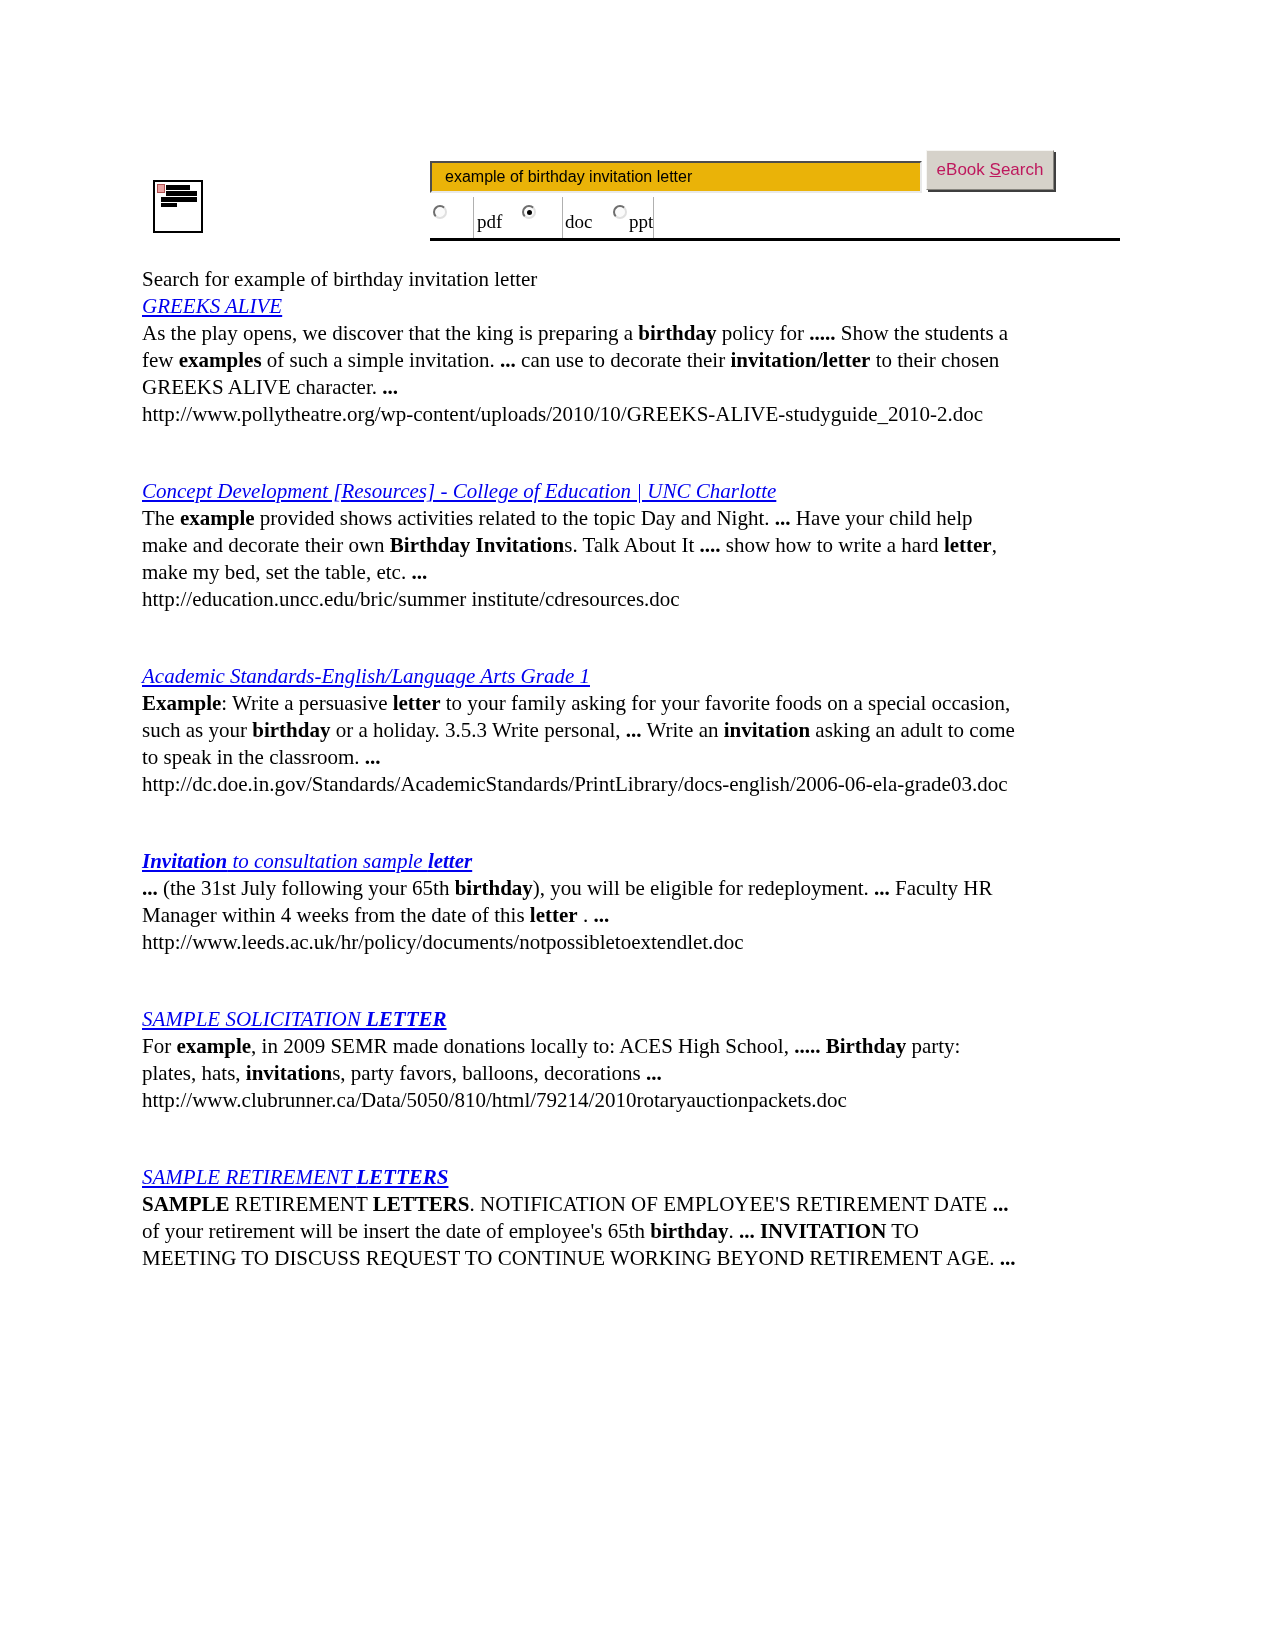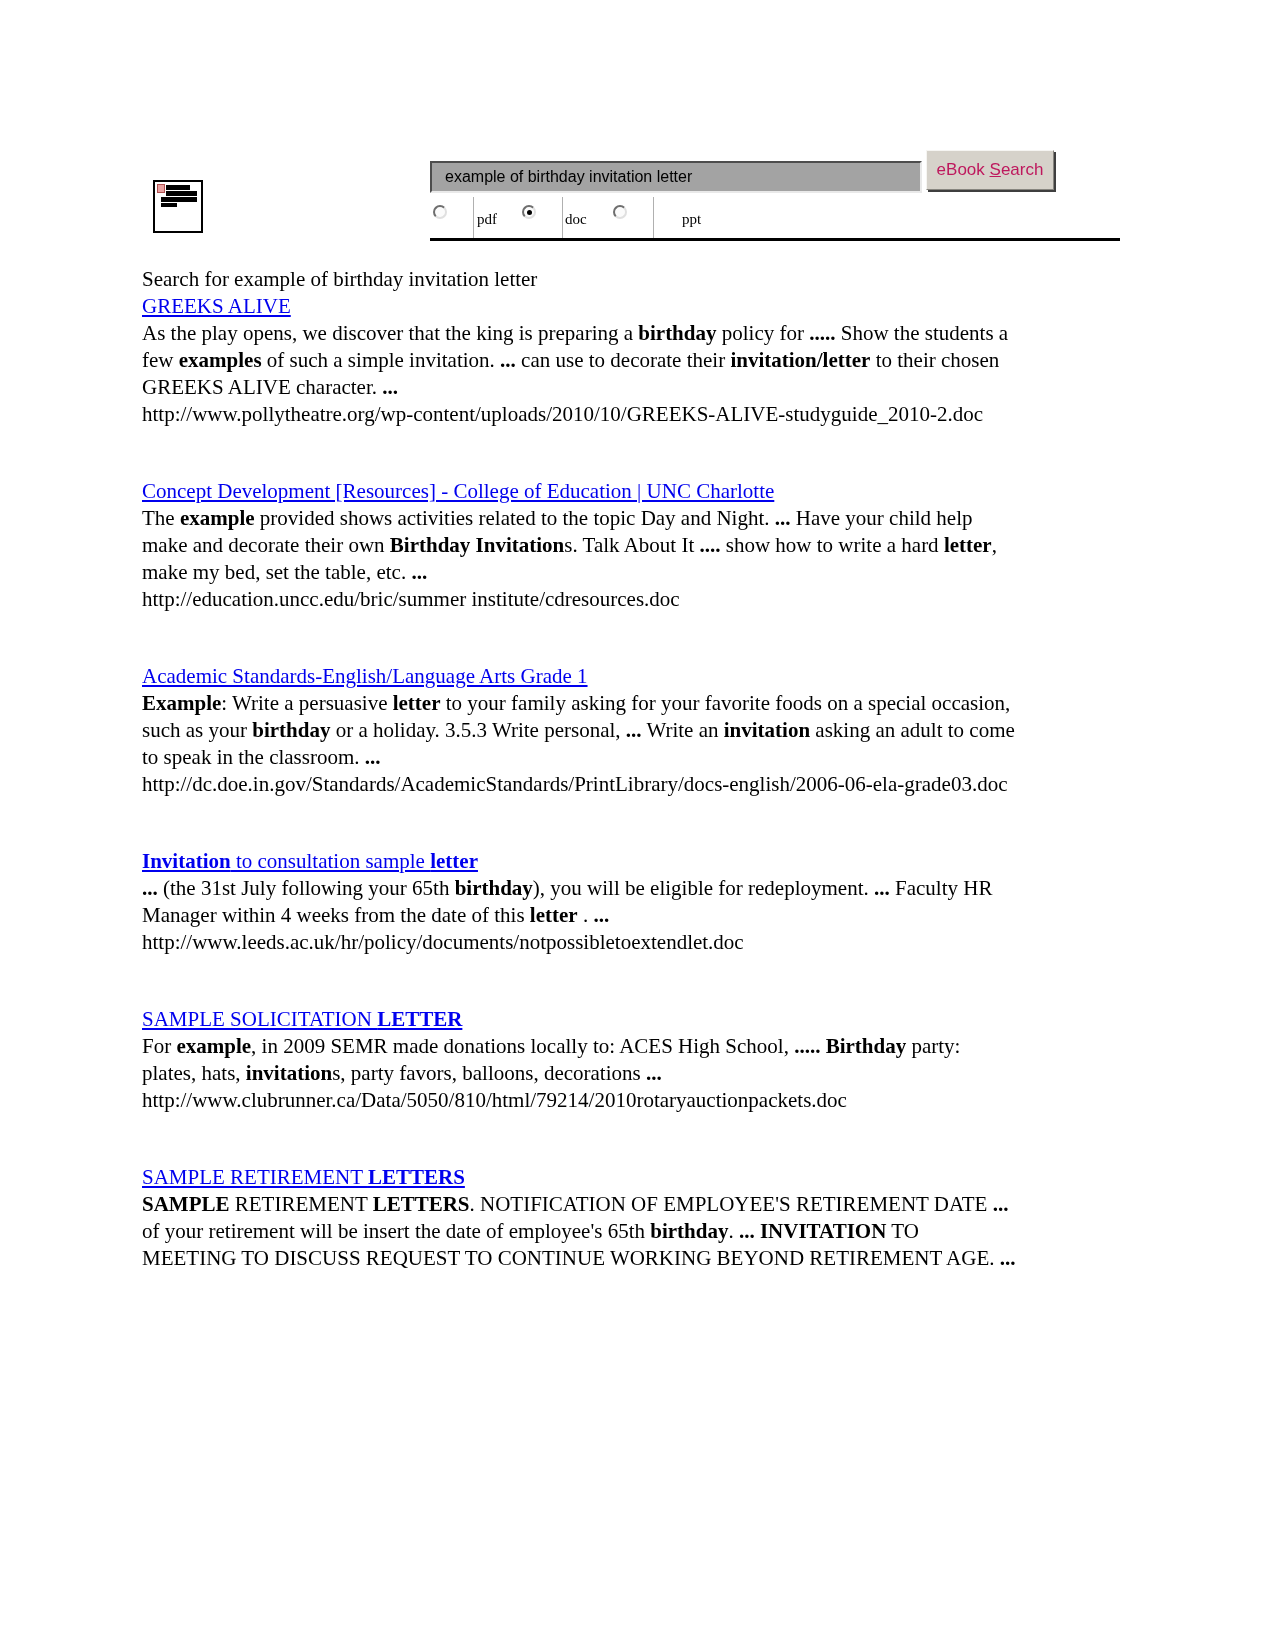--- a/index.html
+++ b/index.html
@@ -20,21 +20,21 @@
   .logo-bar { position:absolute; background:#000; }
   .logo-bar.b1 { left:11px; top:3px;  width:24px; height:5px; }
   .logo-bar.b2 { left:11px; top:9px;  width:31px; height:5px; }
   .logo-bar.b3 { left:6px;  top:15px; width:36px; height:5px; }
   .logo-bar.b4 { left:6px;  top:21px; width:16px; height:4px; }
 
   .search-input {
     position:absolute; left:430px; top:161px; width:492px; height:32px;
     box-sizing:border-box; border:2px solid; border-color:#4d4d4d #e9e9e9 #e9e9e9 #4d4d4d;
     padding:0 0 0 13px; font-family:"Liberation Sans","DejaVu Sans",sans-serif;
-    font-size:16px; color:#000; background:#a3a3a3; outline:none;
+    font-size:16px; color:#000; background:#eab308; outline:none;
   }
   .search-button {
     position:absolute; left:926px; top:150px; width:128px; height:40px;
     background:#d6d2ca; border:1px solid; border-color:#f6f5f2 #87857f #87857f #f6f5f2;
     box-shadow:2px 2px 0 #3f3f3f;
     font-family:"Liberation Sans","DejaVu Sans",sans-serif; font-size:17px; color:#be185d;
     cursor:pointer;
   }
   .search-button u { text-decoration:underline; }
 
@@ -47,39 +47,39 @@
     display:none; position:absolute; left:2.5px; top:2.5px; width:5px; height:5px;
     border-radius:50%; background:#000;
   }
   .radio.selected .dot { display:block; }
   .r1 { left:433px; } .r2 { left:522px; } .r3 { left:613px; }
 
   .vsep { position:absolute; top:197px; width:1px; height:42px; background:#b0b0b0; }
   .s1 { left:473px; } .s2 { left:562px; } .s3 { left:653px; }
 
   .ft-label {
-    position:absolute; top:211px; font-size:15px; cursor:pointer;
+    position:absolute; top:211px; font-size:19px; cursor:pointer;
     font-family:"Liberation Serif","DejaVu Serif",serif;
   }
-  .l1 { left:477px; } .l2 { left:565px;text-align:right; } .l3 { left:682px; }
+  .l1 { left:477px; } .l2 { left:565px;text-align:right; } .l3 { left:629px; }
 
   .header-rule {
     position:absolute; left:430px; top:238px; width:690px; height:3px; background:#000;
   }
 
   
   .results {
     position:absolute; left:142px; top:254px; width:874px;
     font-size:21px; line-height:27px;margin-top:12px;
   }
   .results-header { }
   .result { margin-bottom:50px; }
   .result:first-of-type { margin-top:0; }
   .rtitle {
-    color:#0000EE; text-decoration:underline; cursor:pointer;
+    color:#0000EE; text-decoration:underline; cursor:pointer;font-style:italic;
   }
   .rtitle b { color:#0000EE; }
   .rsnippet { }
   .rurl { }
 </style>
 </head>
 <body>
 
 <div class="page">
 

